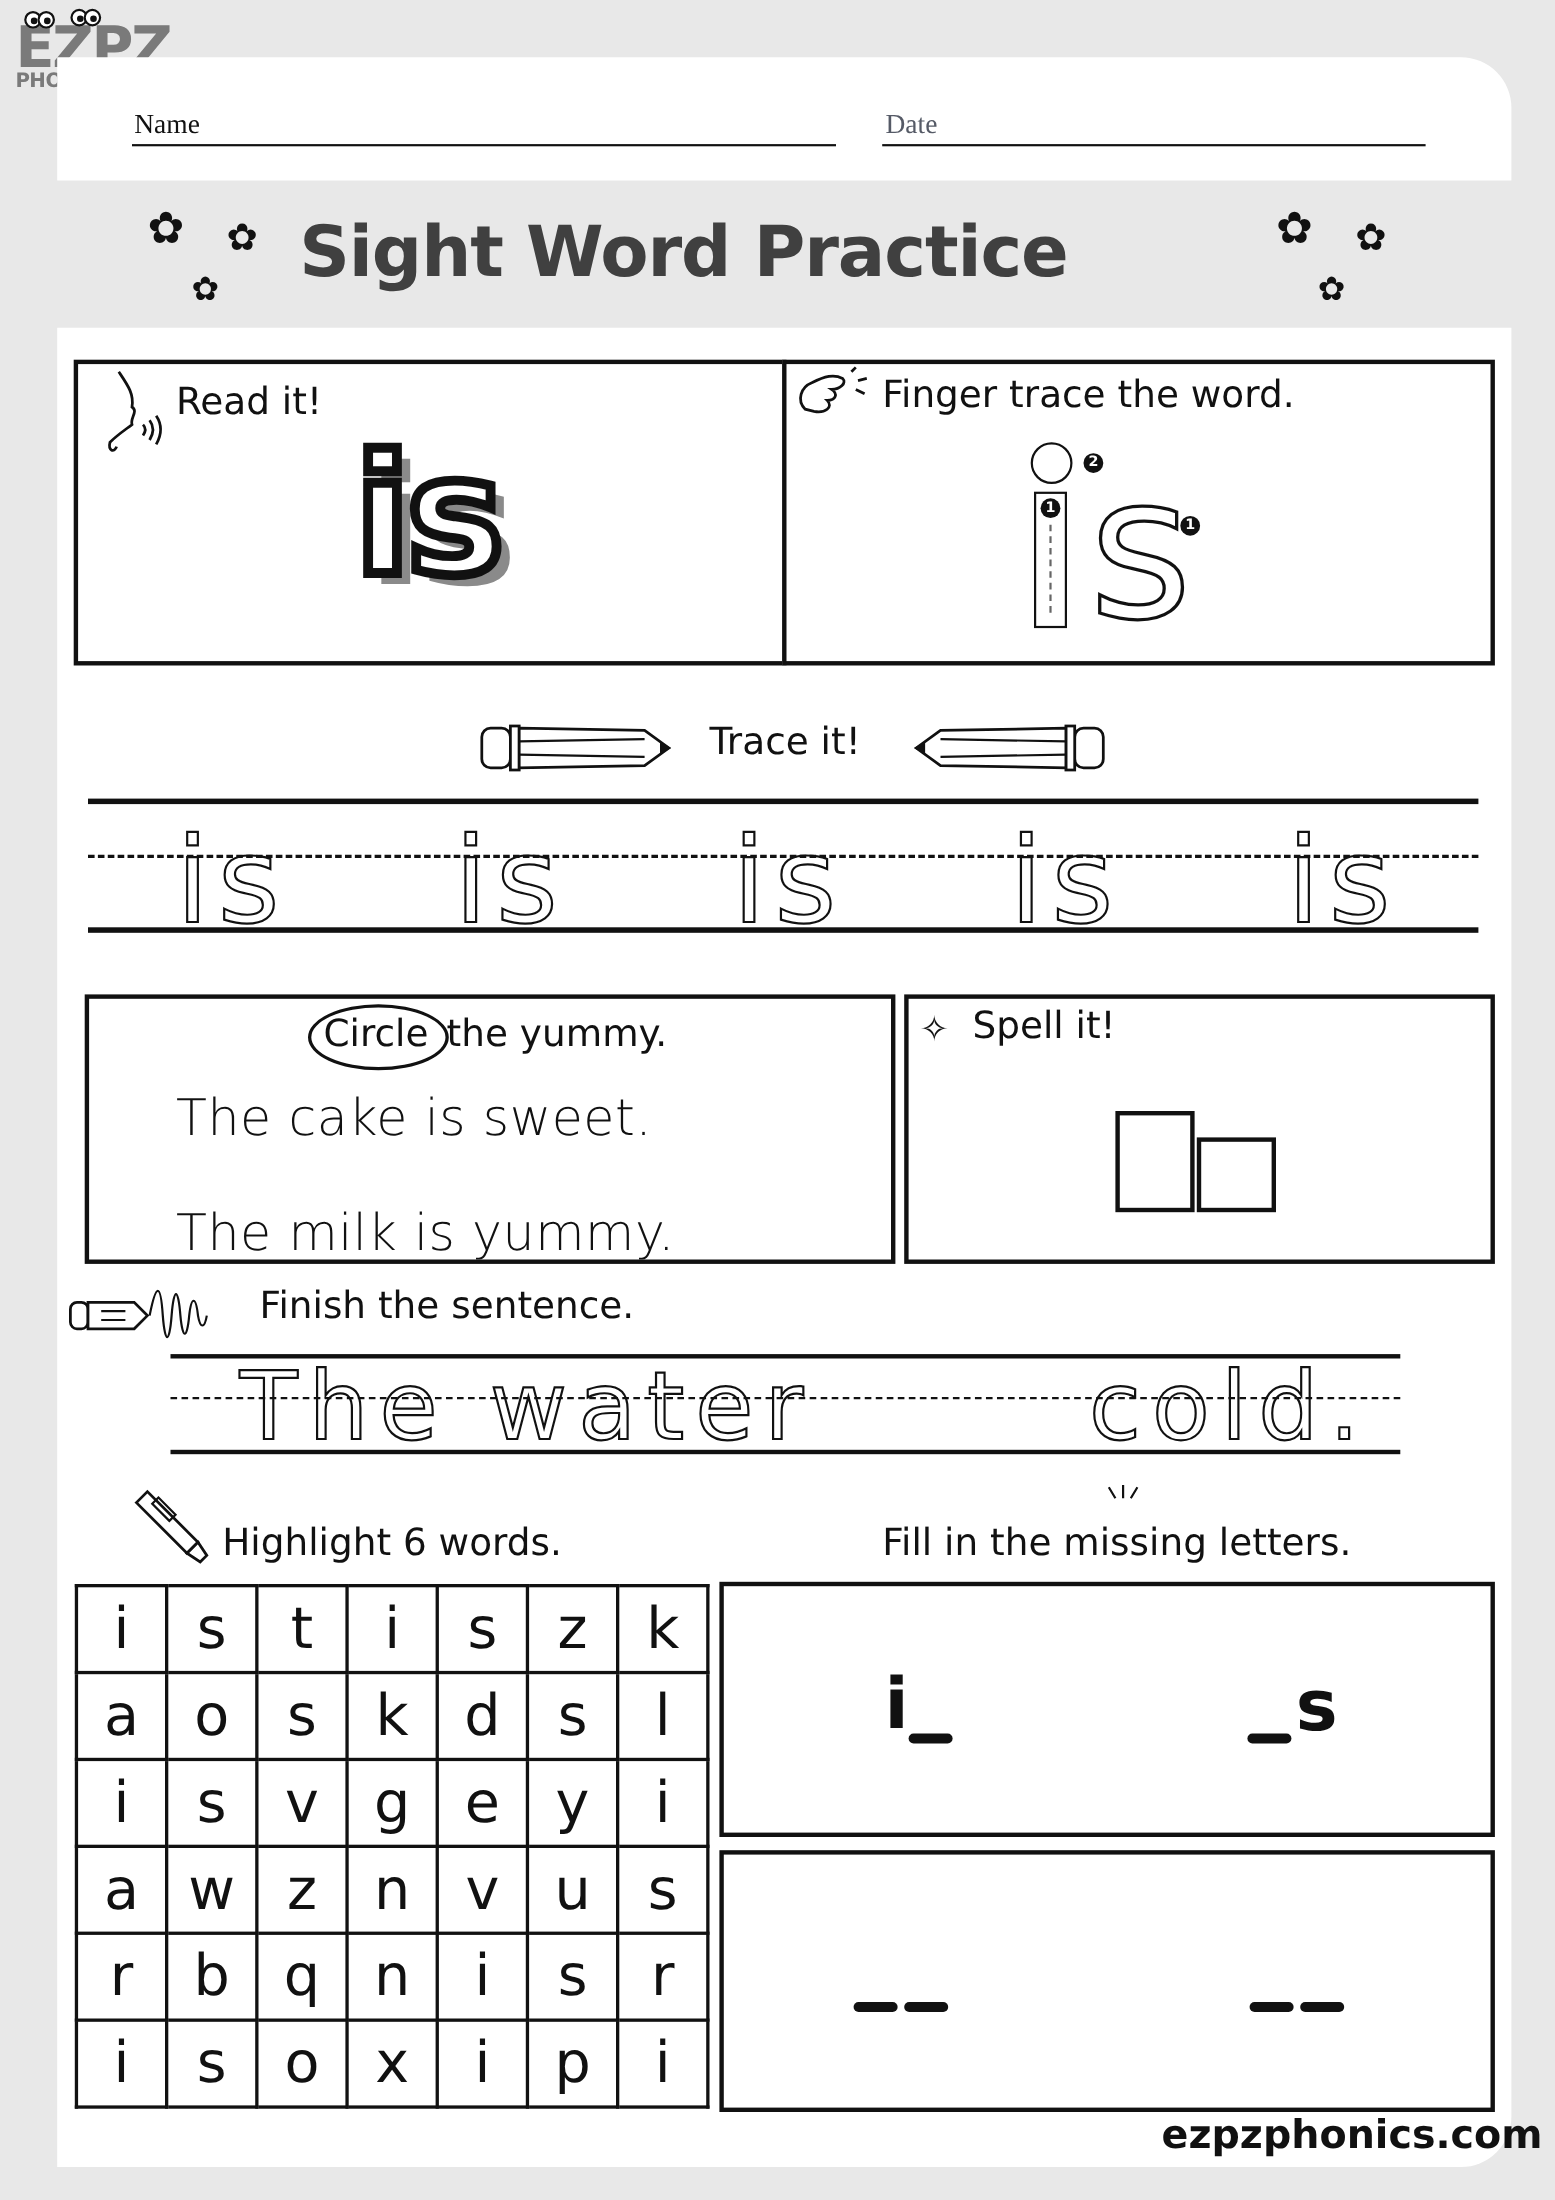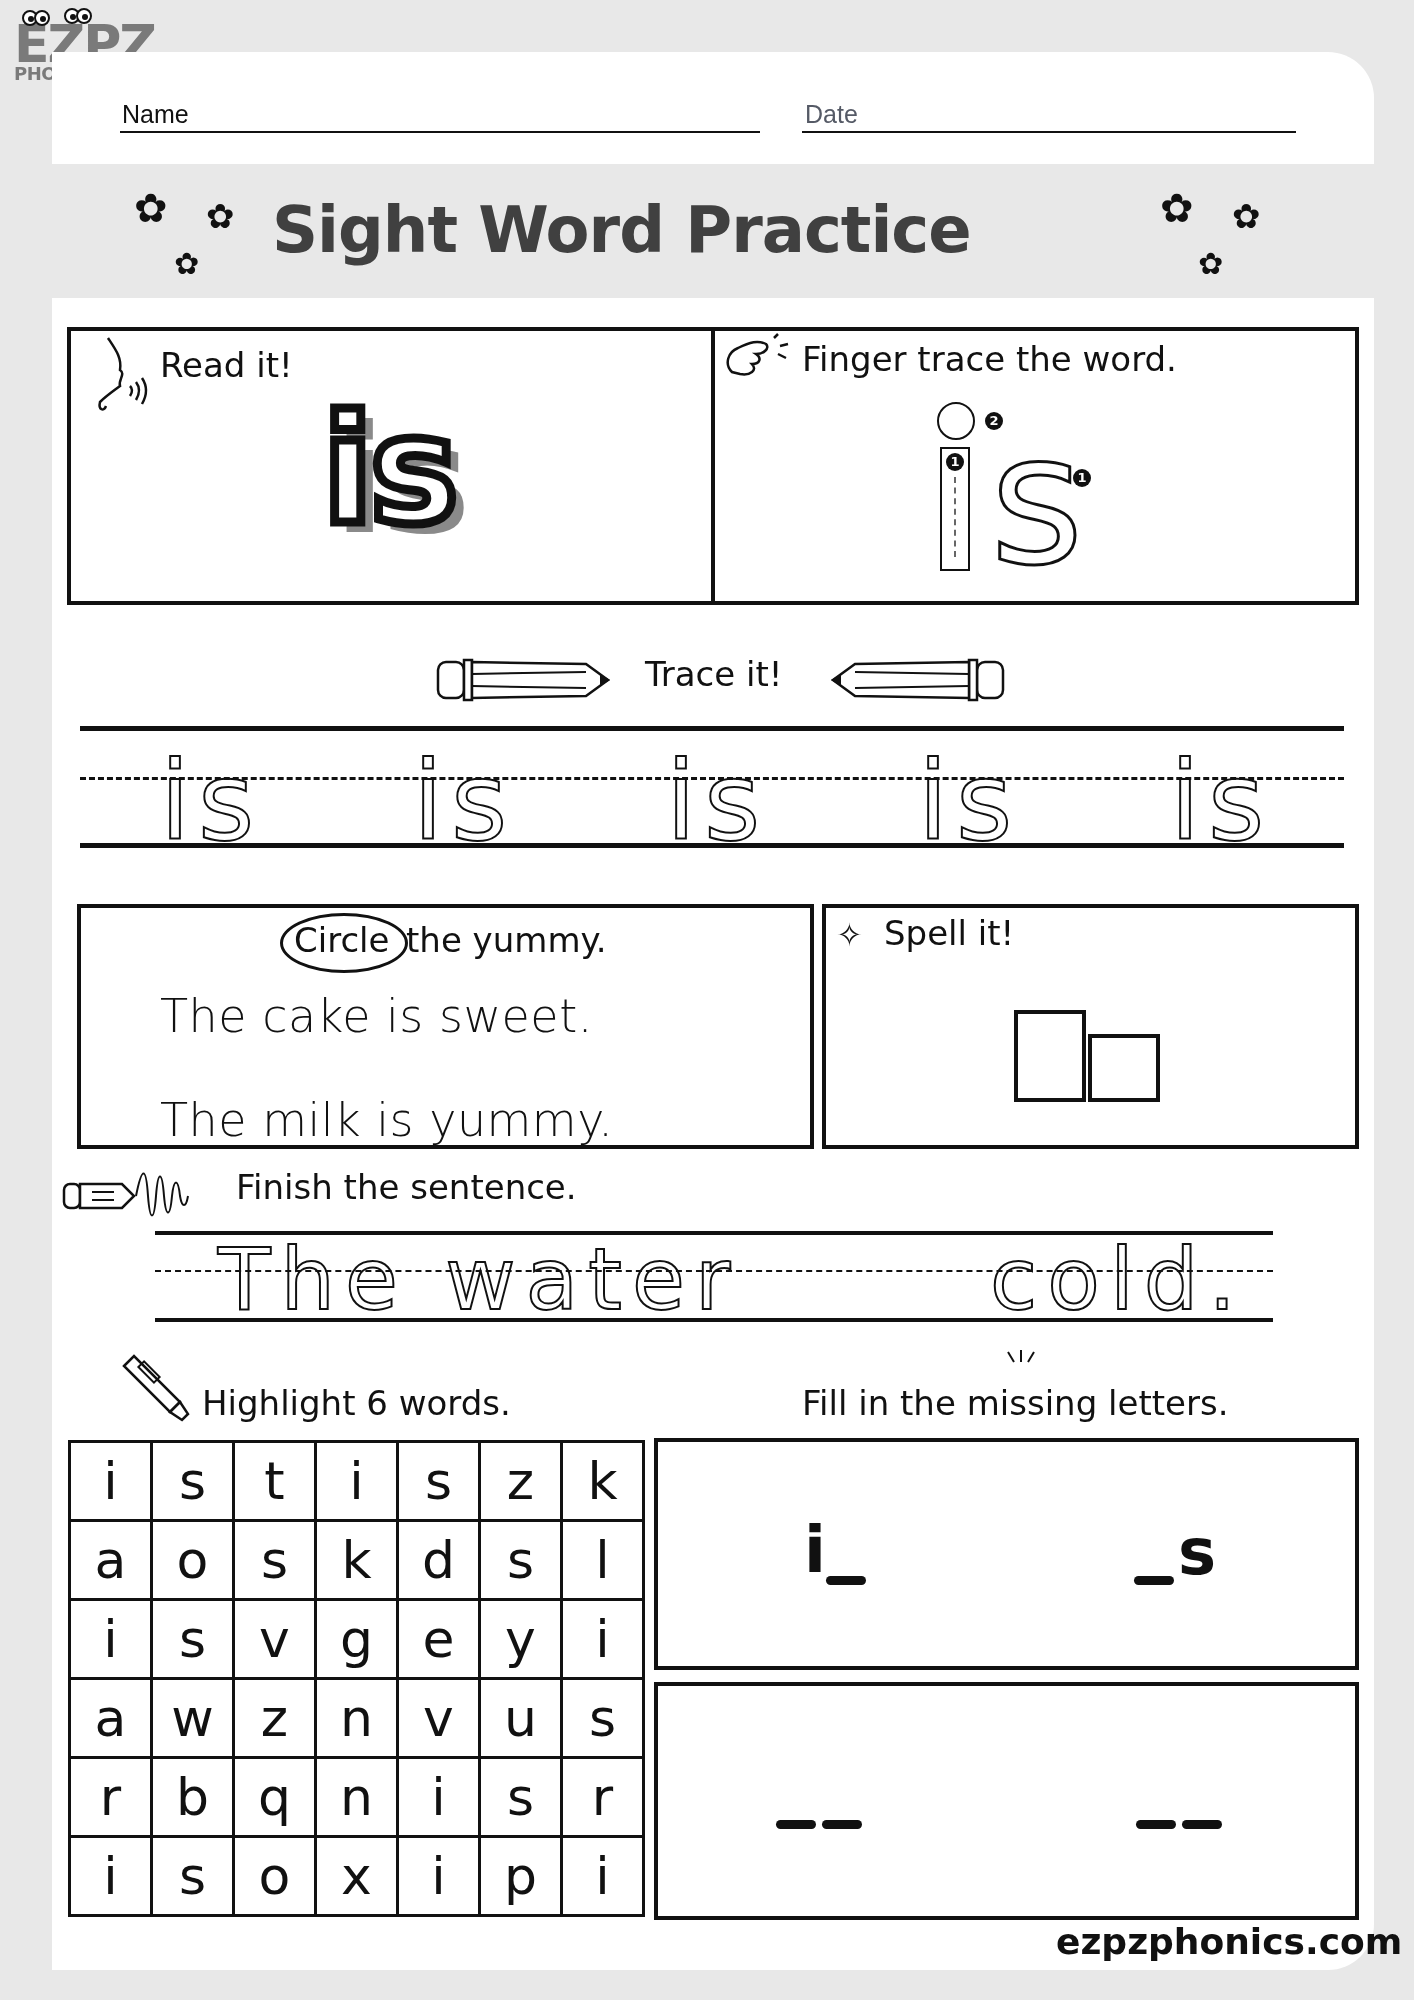--- a/index.html
+++ b/index.html
@@ -4,21 +4,21 @@
 <style>
   html,body{margin:0;padding:0;}
   body{width:1414px;height:2000px;background:#e8e8e8;position:relative;overflow:hidden;font-family:"DejaVu Sans",sans-serif;color:#111;}
   .abs{position:absolute;}
   
   .logo{left:10px;top:6px;width:110px;height:82px;}
   .logo-ezpz{left:14px;top:22px;font-family:"DejaVu Sans",sans-serif;font-weight:bold;font-size:52px;color:#7a7a7a;letter-spacing:-2px;line-height:44px;}
   .logo-phonics{left:14px;top:64px;font-weight:bold;font-size:18px;color:#7a7a7a;line-height:20px;letter-spacing:-0.5px;}
   
   .top-card{left:52px;top:52px;width:1322px;height:112px;background:#fff;border-top-right-radius:46px;}
-  .field-label{font-family:Liberation Sans, sans-serif;font-size:25px;line-height:28px;}
+  .field-label{font-family:Liberation Serif, serif;font-size:25px;line-height:28px;}
   .name-label{left:122px;top:100px;color:#111;}
   .name-line{left:120px;top:131px;width:640px;height:2px;background:#111;}
   .date-label{left:805px;top:100px;color:#555a66;}
   .date-line{left:802px;top:131px;width:494px;height:2px;background:#111;}
   
   .title{left:272px;top:170px;font-family:"DejaVu Sans",sans-serif;font-weight:bold;font-size:64px;letter-spacing:-1px;color:#404040;line-height:120px;white-space:nowrap;}
   .flower{font-size:40px;line-height:40px;color:#111;}
   
   .main-card{left:52px;top:298px;width:1322px;height:1672px;background:#fff;border-bottom-right-radius:46px;}
   .box{border:4px solid #111;box-sizing:border-box;background:#fff;}

